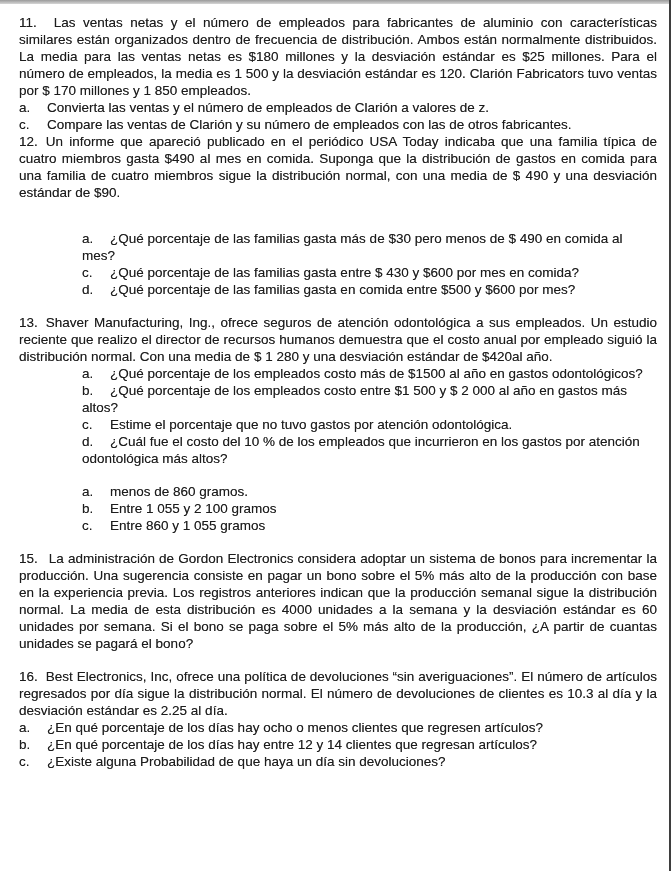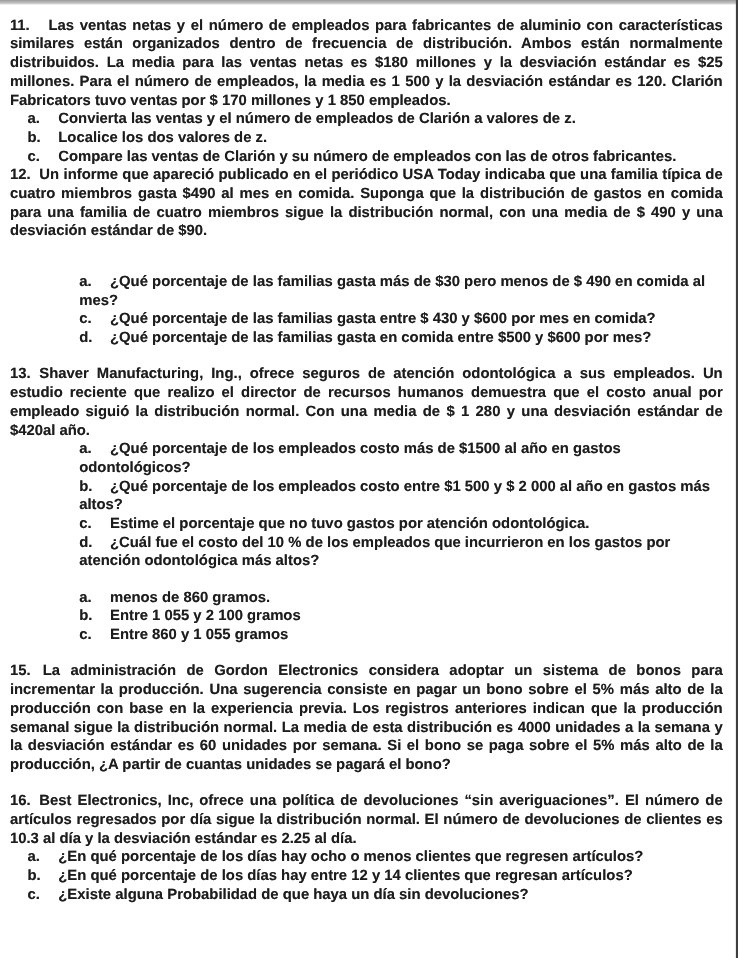--- a/index.html
+++ b/index.html
@@ -6,38 +6,37 @@
   html, body { background: #ffffff; }
   body {
     width: 671px; height: 871px;
     position: relative; overflow: hidden;
     font-family: "Liberation Sans", "DejaVu Sans", sans-serif;
     font-size: 13.5px; line-height: 17px;
     color: #1d1d1d;
   }
   .page {
     position: absolute; inset: 0;
-    padding: 14px 14px 0 9px;
-    font-weight: bold;
+    padding: 14px 14px 0 19px;
   }
   
   .scan-top {
     position: absolute; top: 0; left: 0; right: 0; height: 4px;
     z-index: 5;
   }
   .scan-right {
     position: absolute; top: 0; right: 0; width: 2px; height: 100%;
     z-index: 5;
   }
   
   .problem .body { text-align: justify; text-justify: inter-word; }
   .pnum { margin-right: 8px; }
   section[data-name="problem-11"] .pnum { margin-right: 17px; }
   section[data-name="problem-15"] .pnum { margin-right: 11px; }
-  .items.flush { margin-left: 16px; }
+  .items.flush { margin-left: 0; }
   .items.inset { margin-left: 63px; }
   .ilabel { display: inline-block; width: 28px; }
   section[data-name="problem-12"] .items { margin-top: 29px; }
   section[data-name="problem-13"],
   section[data-name="problem-14"],
   section[data-name="problem-15"],
   section[data-name="problem-16"] { margin-top: 16px; }
   
   .problem { text-shadow: 0 0 0.5px rgba(25,25,25,0.55); }
 </style>
@@ -45,21 +44,20 @@
 <body style="background: rgb(255, 255, 255); color: rgb(29, 29, 29);">
 
 <div class="page" data-name="document-page">
   <div class="scan-top" data-name="scan-edge-top-artifact" style="background: linear-gradient(rgb(154, 154, 154), rgb(214, 214, 214));"></div>
   <div class="scan-right" data-name="scan-edge-right-artifact" style="background: rgb(62, 62, 62);"></div>
   <main data-name="problems-container">
       <section class="problem" data-name="problem-11">
         <p class="body" data-name="problem-paragraph"><span class="pnum" data-name="problem-number">11.</span>Las ventas netas y el número de empleados para fabricantes de aluminio con características similares están organizados dentro de frecuencia de distribución. Ambos están normalmente distribuidos. La media para las ventas netas es $180 millones y la desviación estándar es $25 millones. Para el número de empleados, la media es 1 500 y la desviación estándar es 120. Clarión Fabricators tuvo ventas por $ 170 millones y 1 850 empleados.</p>
         <div class="items flush" data-name="sub-item-list">
           <div class="item" data-name="sub-item"><span class="ilabel" data-name="sub-item-label">a.</span><span data-name="sub-item-text">Convierta las ventas y el número de empleados de Clarión a valores de z.</span></div>
-          <div class="item" data-name="sub-item"><span class="ilabel" data-name="sub-item-label">b.</span><span data-name="sub-item-text">Localice los dos valores de z.</span></div>
           <div class="item" data-name="sub-item"><span class="ilabel" data-name="sub-item-label">c.</span><span data-name="sub-item-text">Compare las ventas de Clarión y su número de empleados con las de otros fabricantes.</span></div>
         </div>
       </section>
       <section class="problem" data-name="problem-12">
         <p class="body" data-name="problem-paragraph"><span class="pnum" data-name="problem-number">12.</span>Un informe que apareció publicado en el periódico USA Today indicaba que una familia típica de cuatro miembros gasta $490 al mes en comida. Suponga que la distribución de gastos en comida para  una familia de cuatro miembros sigue la distribución normal, con una media de $ 490 y una desviación estándar de $90.</p>
         <div class="items inset" data-name="sub-item-list">
           <div class="item" data-name="sub-item"><span class="ilabel" data-name="sub-item-label">a.</span><span data-name="sub-item-text">¿Qué porcentaje de las familias gasta más de $30 pero menos de $ 490 en comida al mes?</span></div>
           <div class="item" data-name="sub-item"><span class="ilabel" data-name="sub-item-label">c.</span><span data-name="sub-item-text">¿Qué porcentaje de las familias gasta entre $ 430 y $600 por mes en comida?</span></div>
           <div class="item" data-name="sub-item"><span class="ilabel" data-name="sub-item-label">d.</span><span data-name="sub-item-text">¿Qué porcentaje de las familias gasta en comida entre $500 y $600 por mes?</span></div>
         </div>

